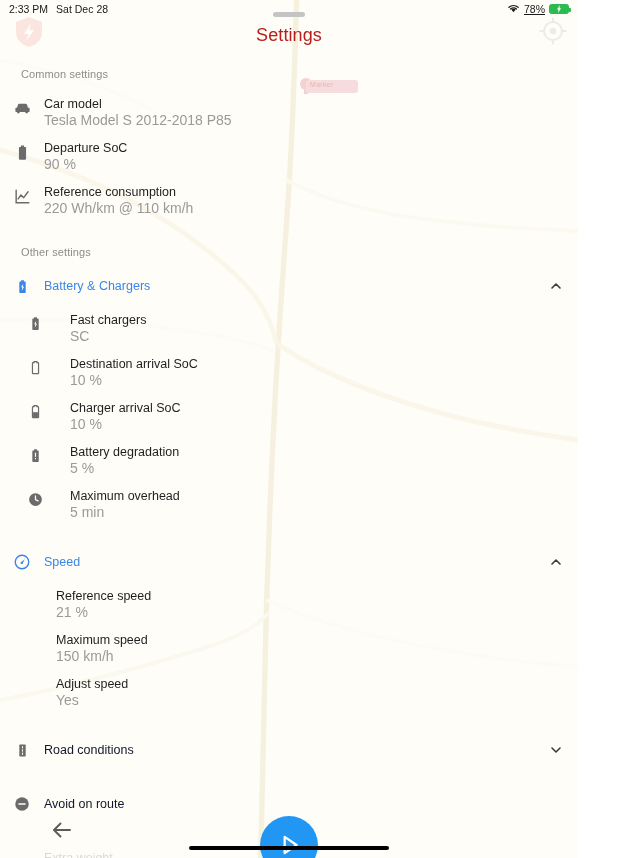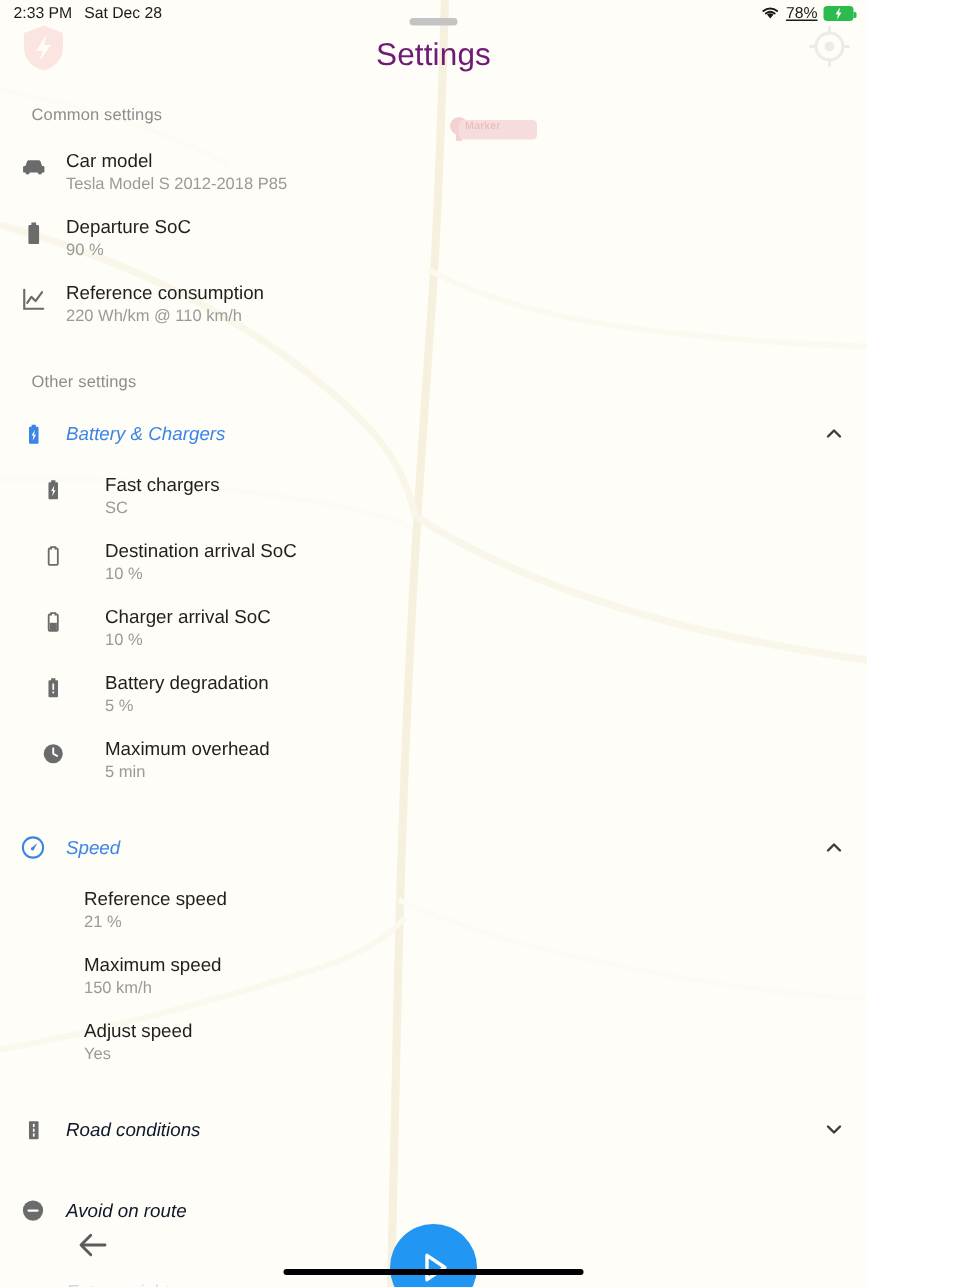--- a/index.html
+++ b/index.html
@@ -87,21 +87,21 @@
   }
 
   
   .sheet {
     position: absolute; inset: 0; z-index: 4;
     display: flex; flex-direction: column;
     background: transparent;
   }
   .sheet-title {
     text-align: center;
-    font-size: 21px; font-weight: 400; color: #701a75;
+    font-size: 18px; font-weight: 400; color: #b91c1c;
     padding: 25px 0 16px;
     letter-spacing: .1px;
   }
 
   .scroll-area {
     flex: 1; overflow: hidden; position: relative;
     padding-bottom: 1px;
   }
 
   .group-label {
@@ -120,35 +120,35 @@
     width: 44px; flex: 0 0 44px;
     display: flex; align-items: center; justify-content: center;
     padding-top: 2px;
   }
   .row-icon.indent { width: 70px; flex: 0 0 70px; }
   .row-text { flex: 1; min-width: 0; }
   .row-title {
     font-size: 12.5px; color: #1f1f1f; line-height: 15px;
   }
   .row-sub {
-    font-size: 11px; color: #9a9a9a; line-height: 14px; margin-top: 1px;
+    font-size: 14px; color: #9a9a9a; line-height: 14px; margin-top: 1px;
   }
   .row.no-icon-indent .row-text { margin-left: 56px; }
 
   
   .sec-header {
     display: flex; align-items: center;
     padding: 8px 14px 8px 0;
     min-height: 36px;
   }
   .sec-icon {
     width: 44px; flex: 0 0 44px;
     display: flex; align-items: center; justify-content: center;
   }
-  .sec-title { font-size: 12.5px; color: #3b85e8; flex: 1; font-style: italic; }
+  .sec-title { font-size: 12.5px; color: #3b85e8; flex: 1; }
   .sec-title.plain { color: #0f172a; }
   .chev { width: 16px; height: 16px; flex: 0 0 16px; }
 
   .sec-body { padding-top: 2px; }
   .sec-gap { height: 18px; }
 
   .fade-row { opacity: .16; }
 
   
   .bottombar {

